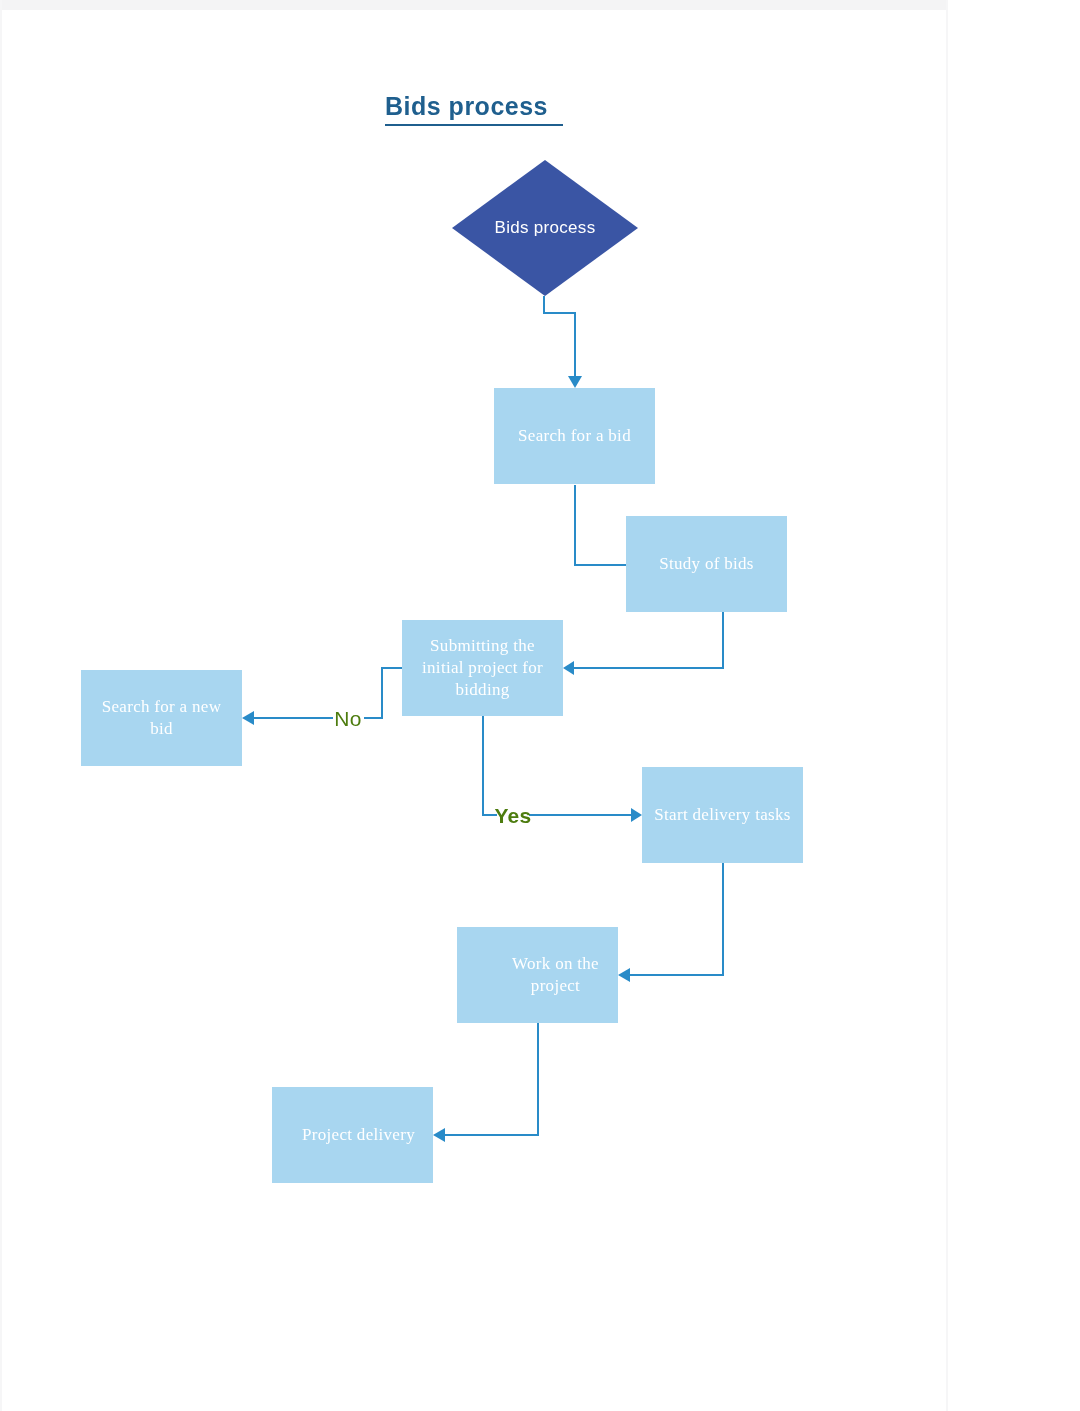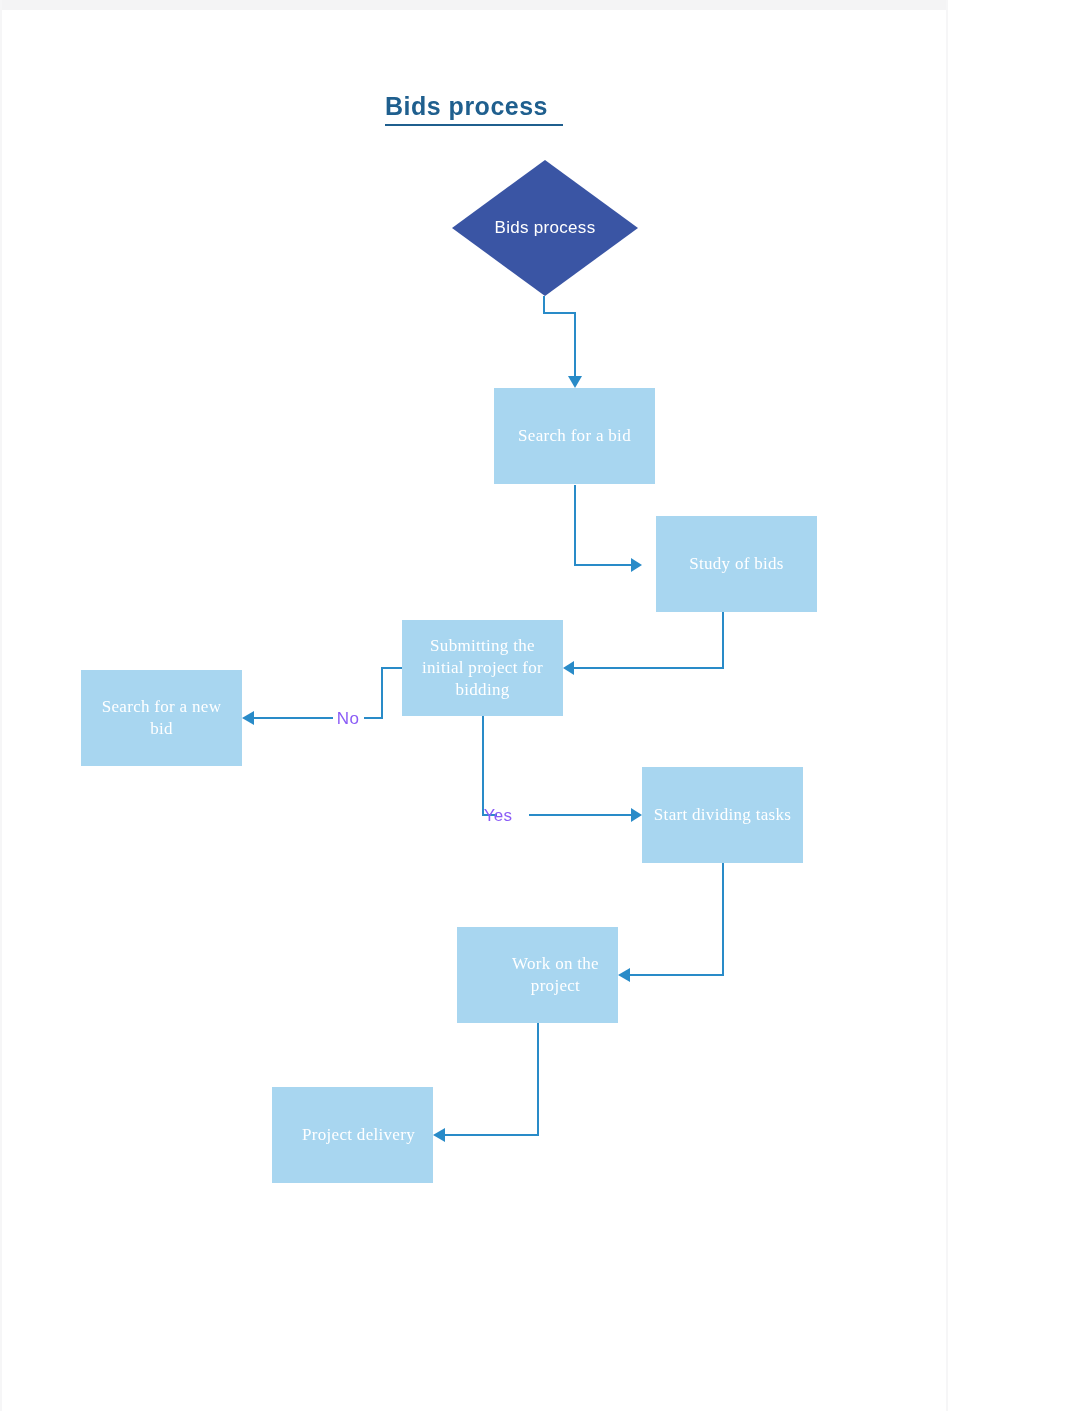--- a/index.html
+++ b/index.html
@@ -66,36 +66,36 @@
     padding: 0 8px;
     font-family: Liberation Serif, serif;
   }
   .diamond-node {
     left: 450px; top: 160px;
     width: 186px; height: 136px;
     background: #3a55a4;
     clip-path: polygon(50% 0, 100% 50%, 50% 100%, 0 50%);
   }
   #node-search-bid   { left: 492px; top: 388px; }
-  #node-study-bids   { left: 654px; top: 516px; }
+  #node-study-bids   { left: 624px; top: 516px; }
   #node-submitting   { left: 400px; top: 620px; }
   #node-new-bid      { left:  79px; top: 670px; }
   #node-dividing     { left: 640px; top: 767px; }
   #node-work-project { left: 455px; top: 927px; padding-left: 44px; }
   #node-delivery     { left: 270px; top: 1087px; padding-left: 20px; }
   .edge-label {
     position: absolute;
     transform: translate(-50%, -50%);
-    color: #8b5cf6;
-    font-size: 17px;
+    color: #4d7c0f;
+    font-size: 21px;
     letter-spacing: 0.3px;
     white-space: nowrap;
   }
   #edge-label-no  { left: 346px; top: 719px; }
-  #edge-label-yes { left: 496px; top: 816px; }
+  #edge-label-yes { left: 511px; top: 816px; font-weight: bold; }
 </style>
 </head>
 <body>
 
 <div class="page">
   <div class="top-strip"></div>
 
   <div class="title-wrap">
     <span class="title-text">Bids process</span>
   </div>
@@ -137,21 +137,21 @@
 
     <div class="node rect-node" id="node-new-bid">
       <span>Search for a new bid</span>
     </div>
 
     <div class="node rect-node" id="node-submitting">
       <span>Submitting the initial project for bidding</span>
     </div>
 
     <div class="node rect-node" id="node-dividing">
-      <span>Start dividing tasks</span>
+      <span>Start delivery tasks</span>
     </div>
 
     <div class="node rect-node" id="node-work-project">
       <span>Work on the project</span>
     </div>
 
     <div class="node rect-node" id="node-delivery">
       <span>Project delivery</span>
     </div>
 

